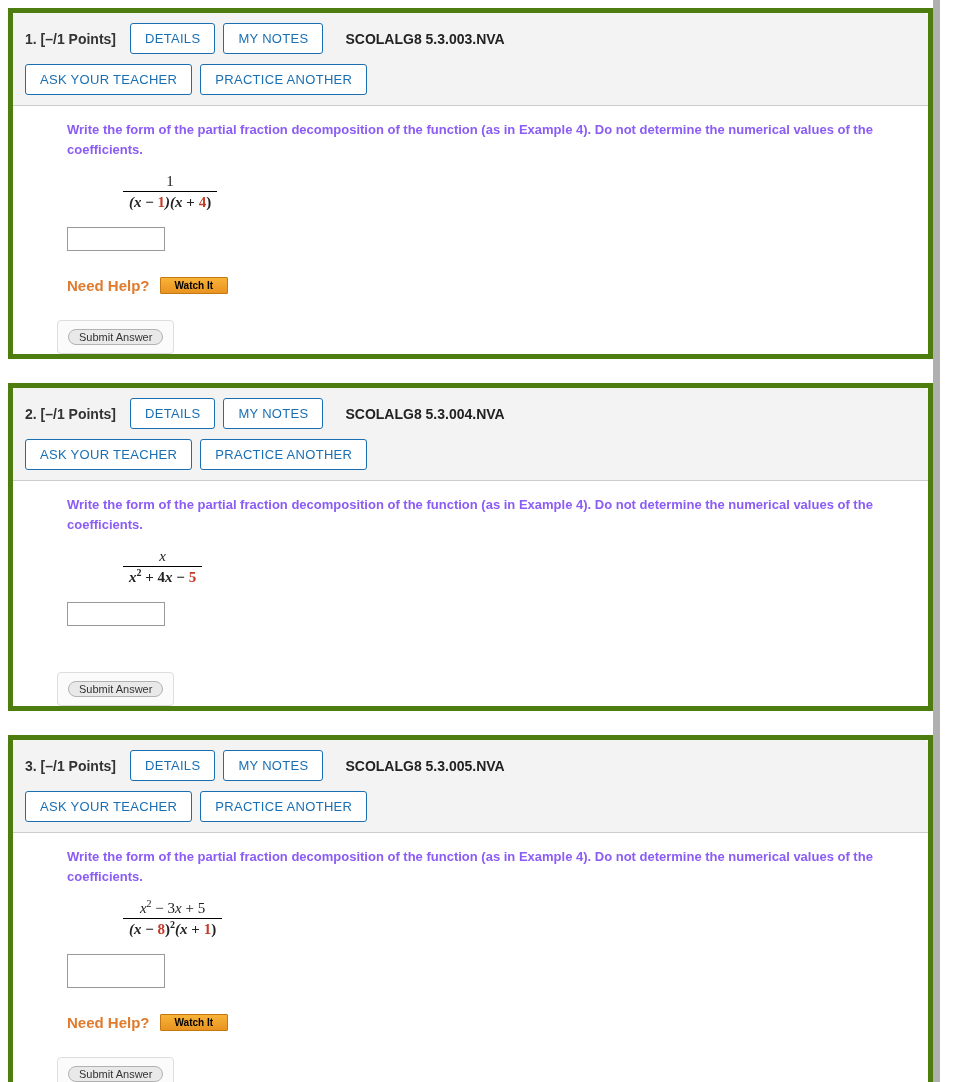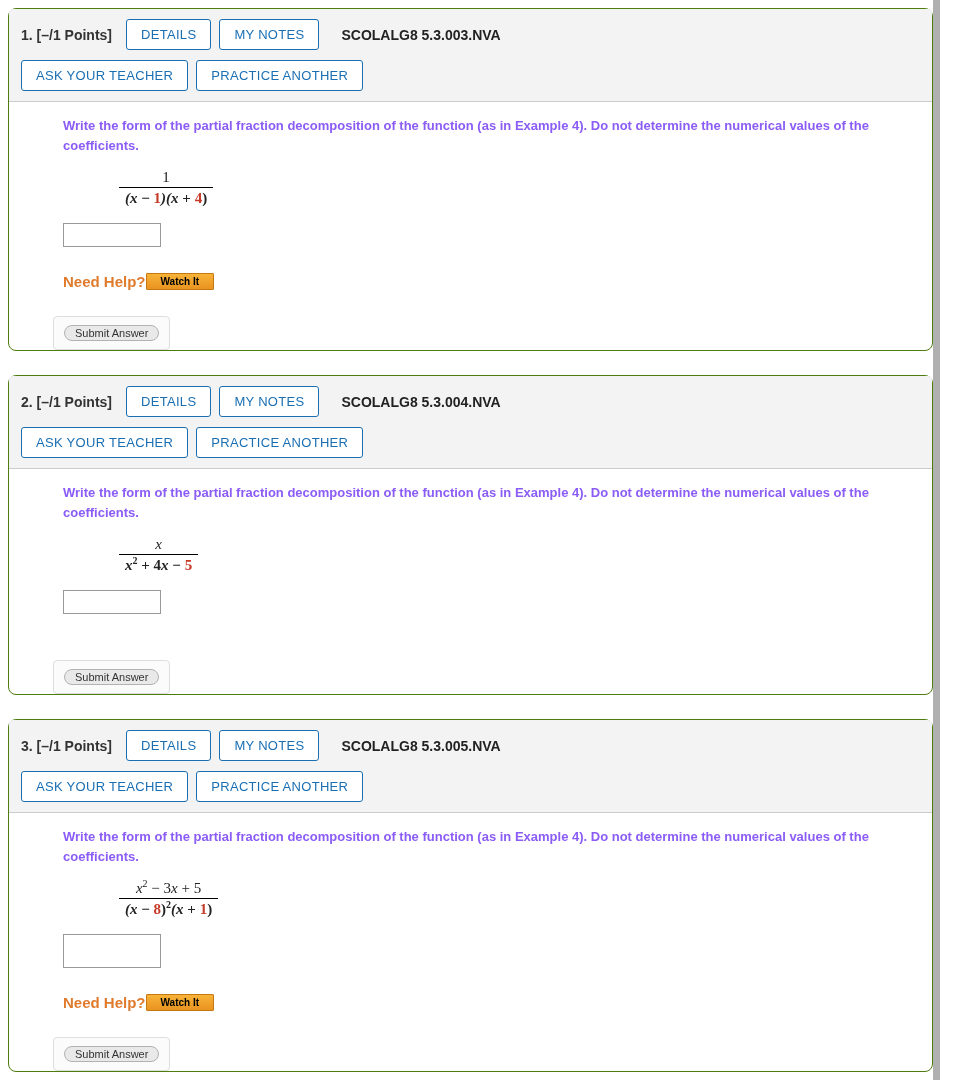--- a/index.html
+++ b/index.html
@@ -10,22 +10,22 @@
     font-size: 13px;
     background: #ffffff;
     color: #444;
   }
   .container {
     width: 940px;
     padding: 8px 0 8px 8px;
     border-right: 7px solid #b0b0b0;
   }
   .question-block {
-    border: 1px solid #4d7c0f;
-    border-radius: 8px;
+    border: 5px solid #4d7c0f;
+    border-radius: 0;
     margin-bottom: 24px;
     background: #ffffff;
   }
   .q-header {
     background: #f3f3f3;
     padding: 10px 12px;
     border-bottom: 1px solid #cccccc;
     border-radius: 4px 4px 0 0;
   }
   .q-header-row {
@@ -102,20 +102,21 @@
   .answer-input3 {
     width: 98px;
     height: 34px;
     border: 1px solid #999;
     margin: 4px 0 20px 0;
     background: #fff;
   }
   .need-help-row {
     display: flex;
     align-items: center;
+    gap: 10px;
     margin-top: 6px;
   }
   .need-help {
     color: #e07b2d;
     font-weight: bold;
     font-size: 15px;
   }
   .watchit-btn {
     background: linear-gradient(#f8b338, #e99321);
     border: 1px solid #c67810;

